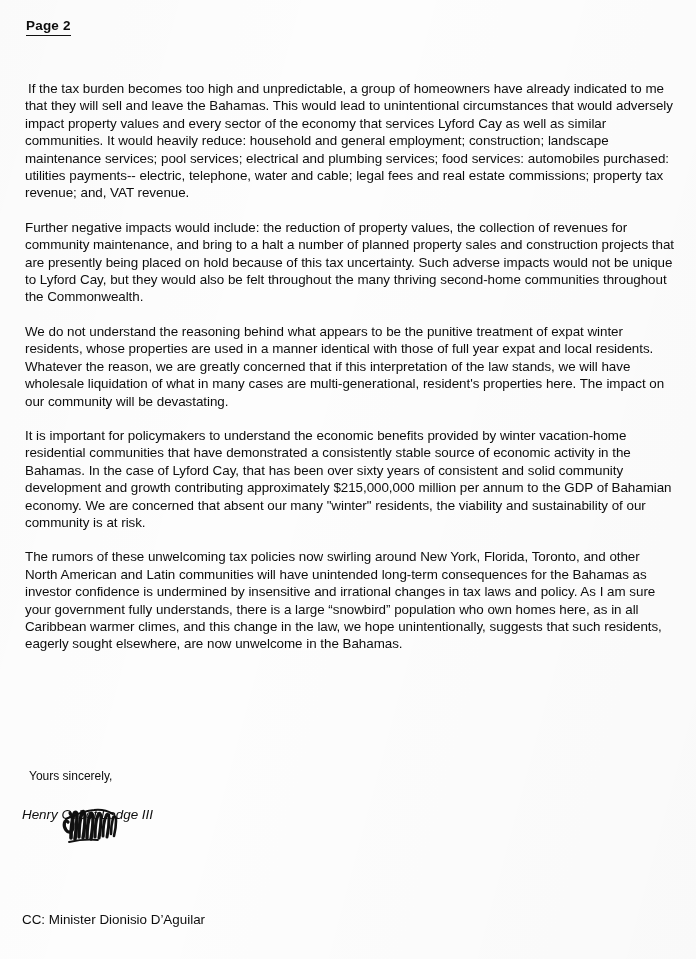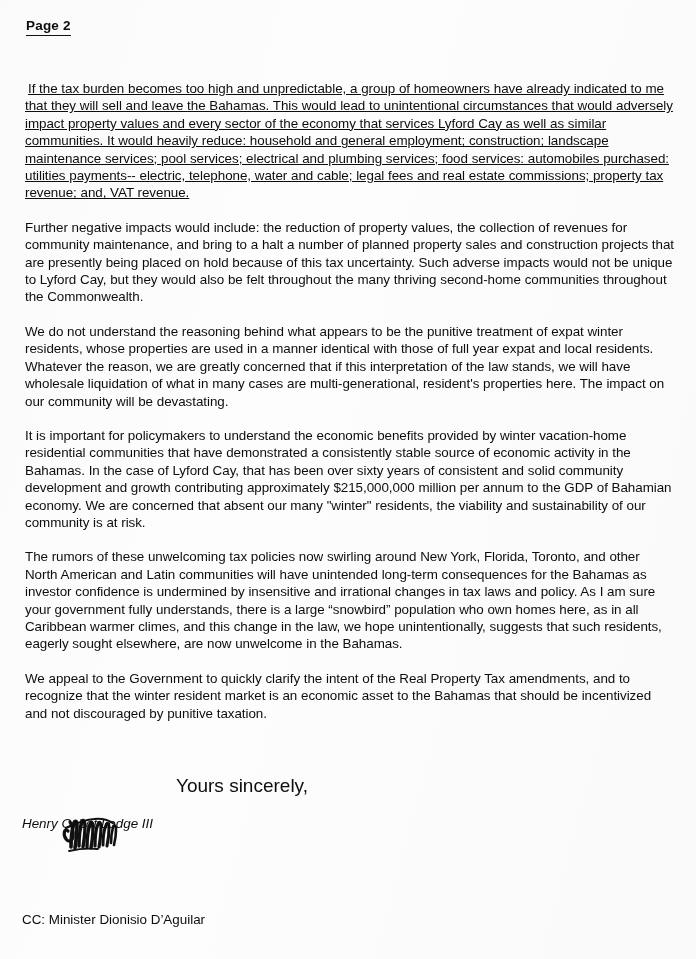--- a/index.html
+++ b/index.html
@@ -57,34 +57,33 @@
   }
 
   .para {
     font-size: 13.4px;
     line-height: 17.4px;
     letter-spacing: -0.05px;
     margin: 0 0 17px 0;
     text-align: left;
     word-spacing: 0.1px;
   }
-  .para.indent-1 { text-indent: 3px; text-decoration: underline; }
+  .para.indent-1 { text-indent: 3px; }
 
   
   .closing {
     position: absolute;
     left: 22px;
     top: 761px;
     width: 440px;
   }
   .closing-line {
-    font-size: 19px;
+    font-size: 12px;
     line-height: 17.4px;
-    margin: 16px;
-    text-align: center;
+    margin: 7px;
   }
   .sig-zone {
     position: relative;
     height: 36px;
   }
   .signature {
     position: absolute;
     left: 36px;
     top: -4px;
     width: 86px;
@@ -124,21 +123,20 @@
 <div class="sheet">
 
   <div class="page-header">Page 2</div>
 
   <div class="body-copy">
     <p class="para indent-1">If the tax burden becomes too high and unpredictable, a group of homeowners have already indicated to me that they will sell and leave the Bahamas. This would lead to unintentional circumstances that would adversely impact property values and every sector of the economy that services Lyford Cay as well as similar communities. It would heavily reduce: household and general employment; construction; landscape maintenance services; pool services; electrical and plumbing services; food services: automobiles purchased: utilities payments-- electric, telephone, water and cable; legal fees and real estate commissions; property tax revenue; and, VAT revenue.</p>
     <p class="para">Further negative impacts would include: the reduction of property values, the collection of revenues for community maintenance, and bring to a halt a number of planned property sales and construction projects that are presently being placed on hold because of this tax uncertainty. Such adverse impacts would not be unique to Lyford Cay, but they would also be felt throughout the many thriving second-home communities throughout the Commonwealth.</p>
     <p class="para">We do not understand the reasoning behind what appears to be the punitive treatment of expat winter residents, whose properties are used in a manner identical with those of full year expat and local residents. Whatever the reason, we are greatly concerned that if this interpretation of the law stands, we will have wholesale liquidation of what in many cases are multi-generational, resident's properties here. The impact on our community will be devastating.</p>
     <p class="para">It is important for policymakers to understand the economic benefits provided by winter vacation-home residential communities that have demonstrated a consistently stable source of economic activity in the Bahamas. In the case of Lyford Cay, that has been over sixty years of consistent and solid community development and growth contributing approximately $215,000,000 million per annum to the GDP of Bahamian economy. We are concerned that absent our many "winter" residents, the viability and sustainability of our community is at risk.</p>
     <p class="para">The rumors of these unwelcoming tax policies now swirling around New York, Florida, Toronto, and other North American and Latin communities will have unintended long-term consequences for the Bahamas as investor confidence is undermined by insensitive and irrational changes in tax laws and policy. As I am sure your government fully understands, there is a large “snowbird” population who own homes here, as in all Caribbean warmer climes, and this change in the law, we hope unintentionally, suggests that such residents, eagerly sought elsewhere, are now unwelcome in the Bahamas.</p>
-    <p class="para">We appeal to the Government to quickly clarify the intent of the Real Property Tax amendments, and to recognize that the winter resident market is an economic asset to the Bahamas that should be incentivized and not discouraged by punitive taxation.</p>
   </div>
 
   <div class="closing">
     <p class="closing-line">Yours sincerely,</p>
 
     <div class="sig-zone">
       <svg class="signature" viewBox="0 0 86 52">
         <g fill="none" stroke="#111111" stroke-linecap="round" stroke-linejoin="round">
           <path d="M10,20 C6,16 5,24 8,28 C11,32 14,30 15,26 C16,21 14,14 12,11" stroke-width="3.2"></path>
           <path d="M13,36 C13,28 14,18 16,12 C17,9 19,10 19,14 C19,22 18,30 17,37" stroke-width="3.6"></path>

